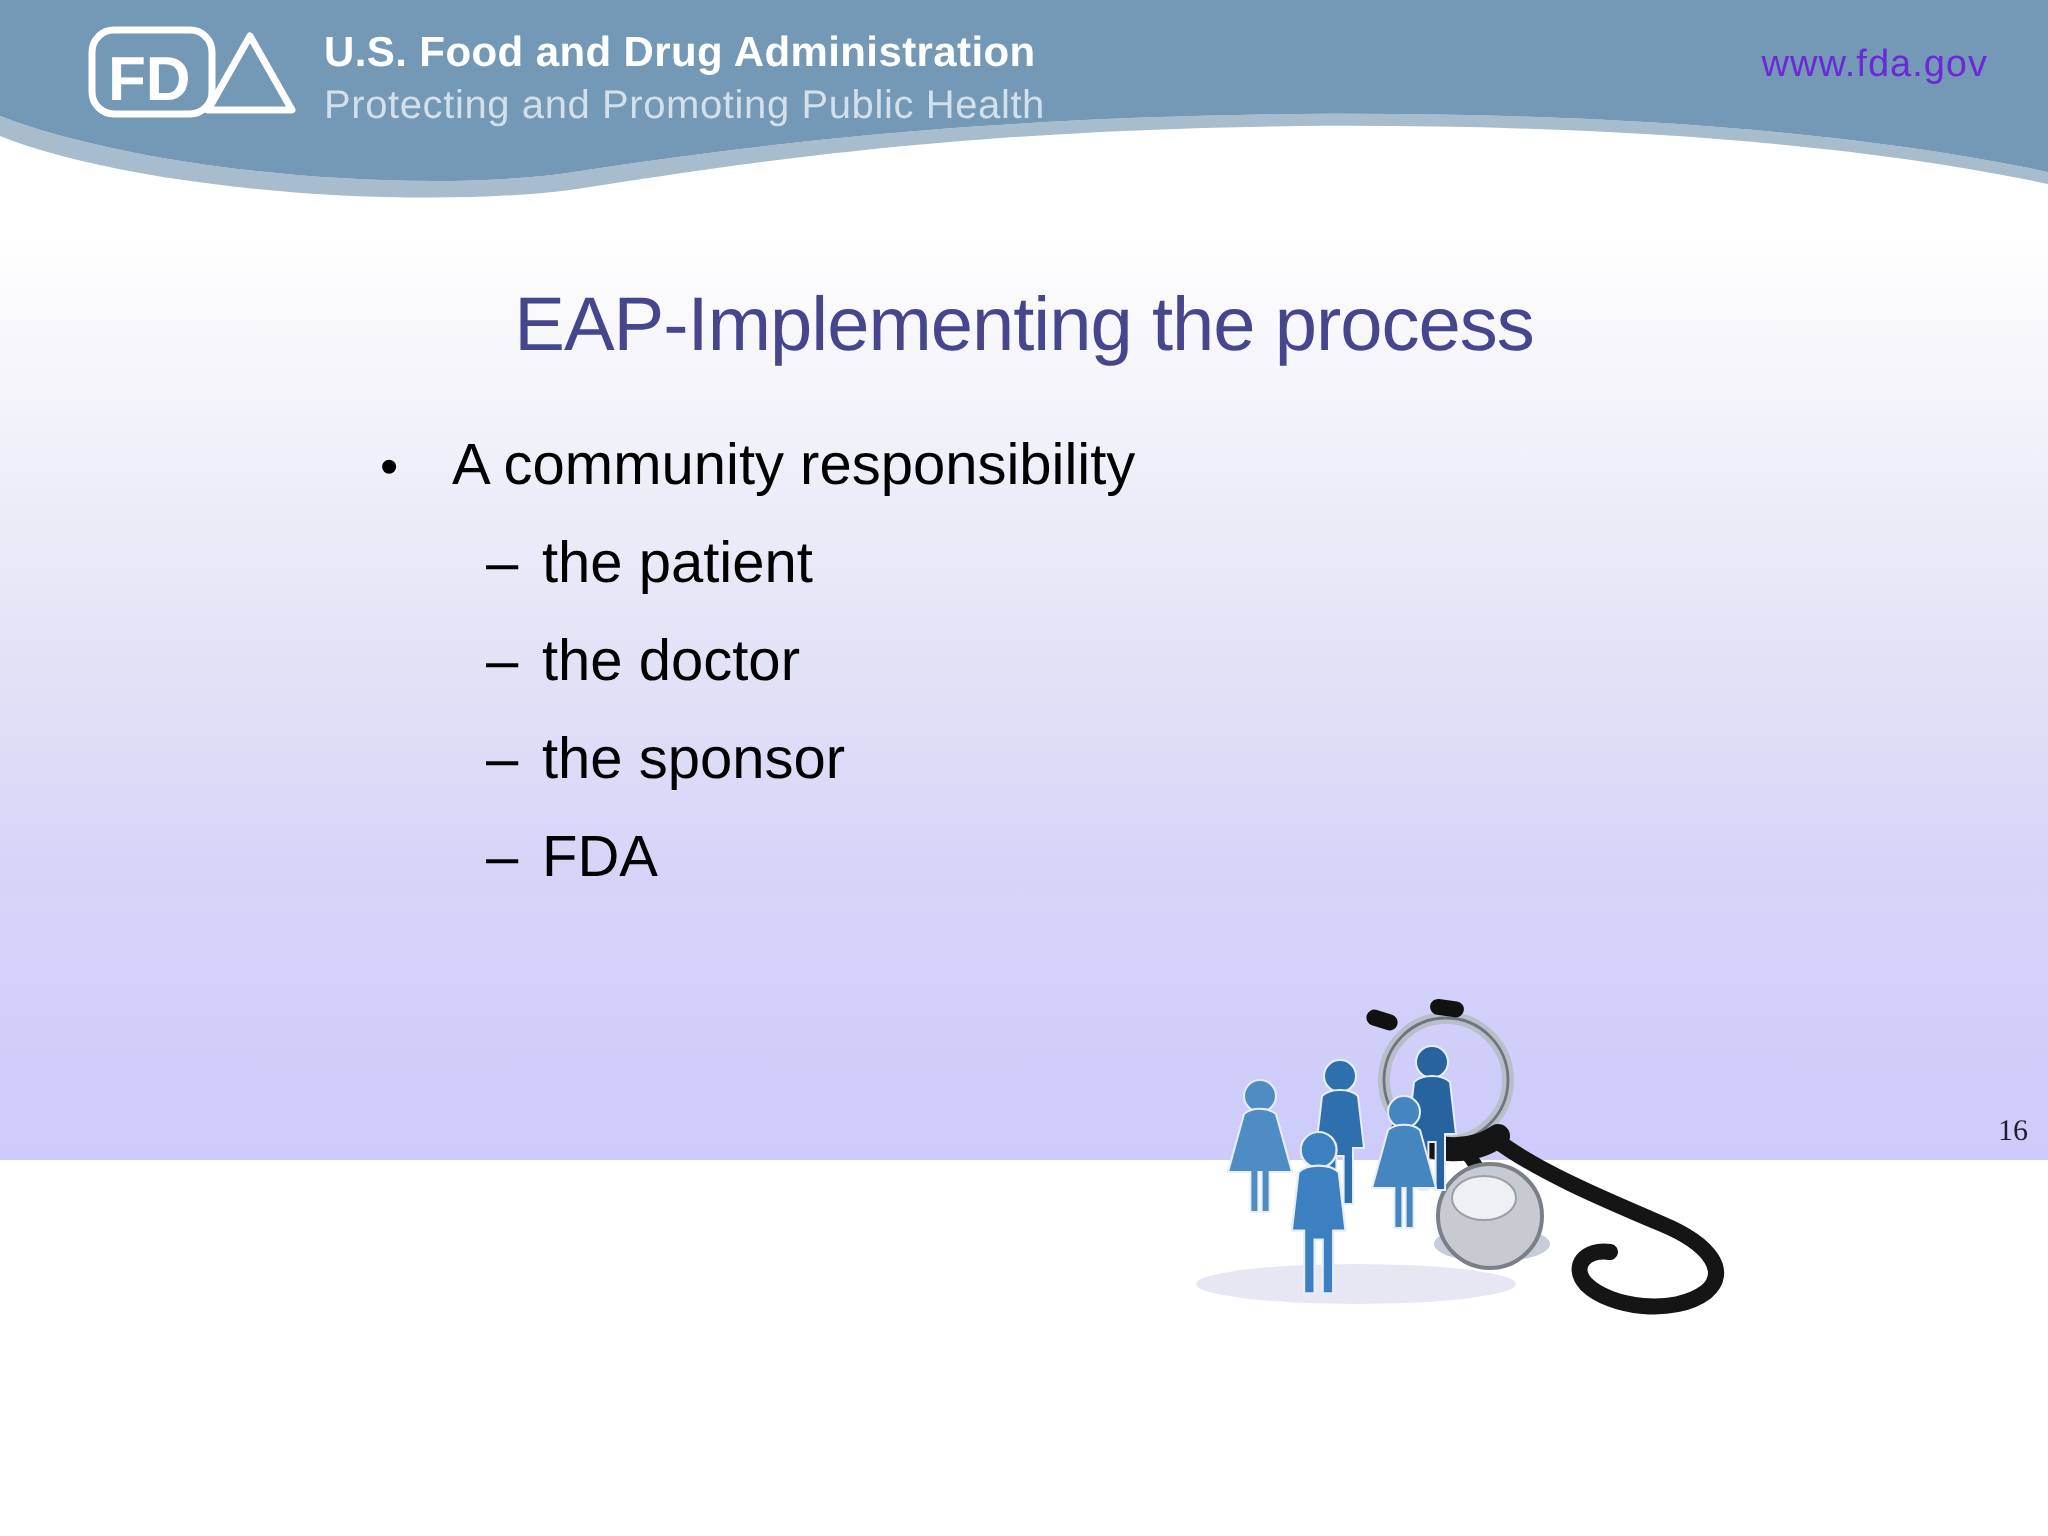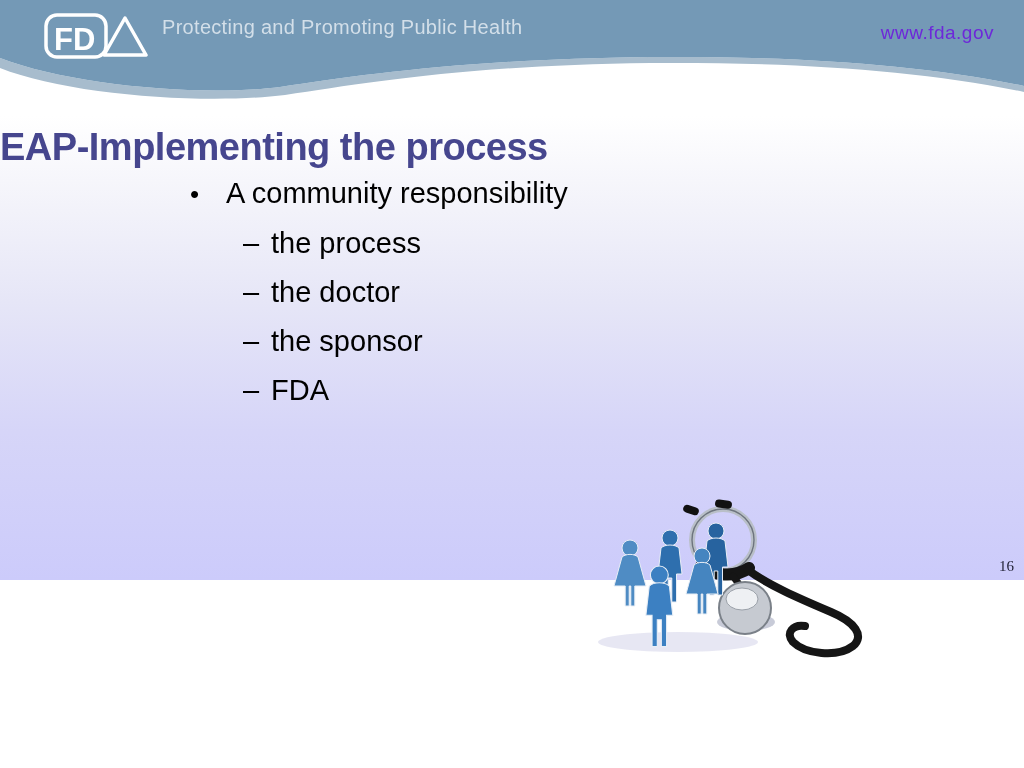--- a/index.html
+++ b/index.html
@@ -38,28 +38,30 @@
     color: #6d28d9; font-size: 19px; letter-spacing: 0.5px;
   }
   
   .content {
     position: absolute; top: 116px; left: 0; right: 0; bottom: 0;
     background: linear-gradient(180deg,
       #ffffff 0%, #f6f6fb 14%, #e6e6f7 40%,
       #d6d5f8 68%, #cccbfb 100%);
   }
   .slide-title {
-    margin-top: 10px;
+    margin-top: 26px;
+    text-align: center;
     font-size: 38px;
-    font-weight: bold;
+    font-weight: normal;
     color: #46468e;
     letter-spacing: -0.5px;
   }
   .bullet-list {
     list-style: none;
+    margin-top: 24px;
     padding-left: 190px;
     font-size: 29px;
     color: #000000;
   }
   .bullet-list li { line-height: 49px; white-space: nowrap; }
   .li-main .bullet-char {
     display: inline-block; width: 36px; font-size: 26px;
   }
   .li-sub { padding-left: 53px; }
   .li-sub .dash-char {
@@ -95,35 +97,36 @@
 
     <div class="header-inner">
       <div class="logo-wrap">
         <svg width="104" height="52" viewBox="0 0 104 52">
           <rect x="2" y="5" width="60" height="42" rx="11" fill="none" stroke="#ffffff" stroke-width="3.5"></rect>
           <text x="10" y="40" font-family="Liberation Sans, sans-serif" font-size="31" font-weight="bold" fill="#ffffff">FD</text>
           <path d="M60,45 L81,8 L102,45 Z" fill="none" stroke="#ffffff" stroke-width="3.5" stroke-linejoin="round"></path>
         </svg>
       </div>
       <div class="header-text">
+        <div class="org-name">U.S. Food and Drug Administration</div>
         <div class="tagline">Protecting and Promoting Public Health</div>
       </div>
     </div>
     <div class="website">www.fda.gov</div>
   </div>
 
   <div class="content">
     <h1 class="slide-title">EAP-Implementing the process</h1>
 
     <ul class="bullet-list">
       <li class="li-main">
         <span class="bullet-char">•</span><span>A community responsibility</span>
       </li>
       <li class="li-sub">
-        <span class="dash-char">–</span><span>the process</span>
+        <span class="dash-char">–</span><span>the patient</span>
       </li>
       <li class="li-sub">
         <span class="dash-char">–</span><span>the doctor</span>
       </li>
       <li class="li-sub">
         <span class="dash-char">–</span><span>the sponsor</span>
       </li>
       <li class="li-sub">
         <span class="dash-char">–</span><span>FDA</span>
       </li>

